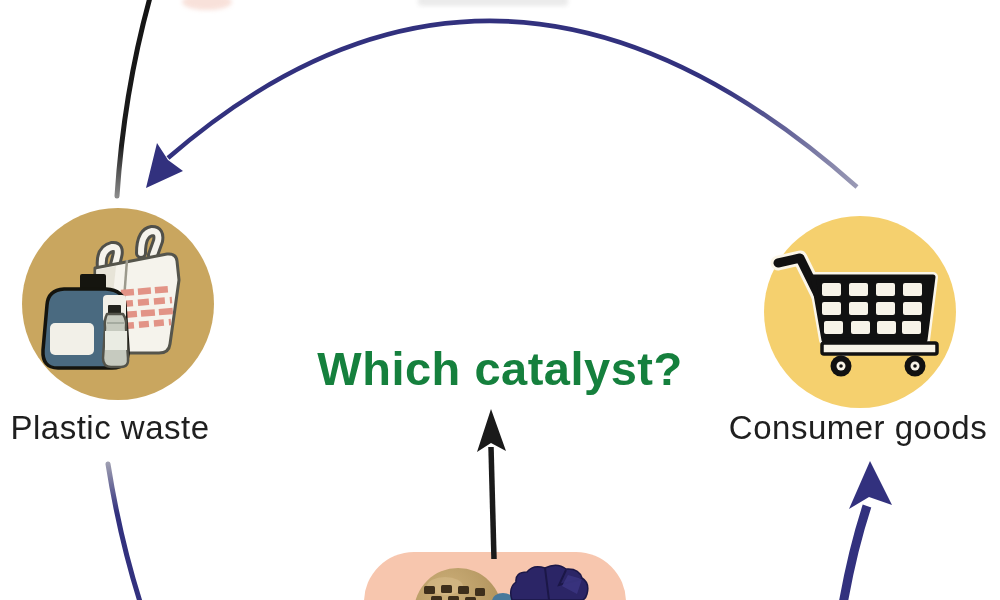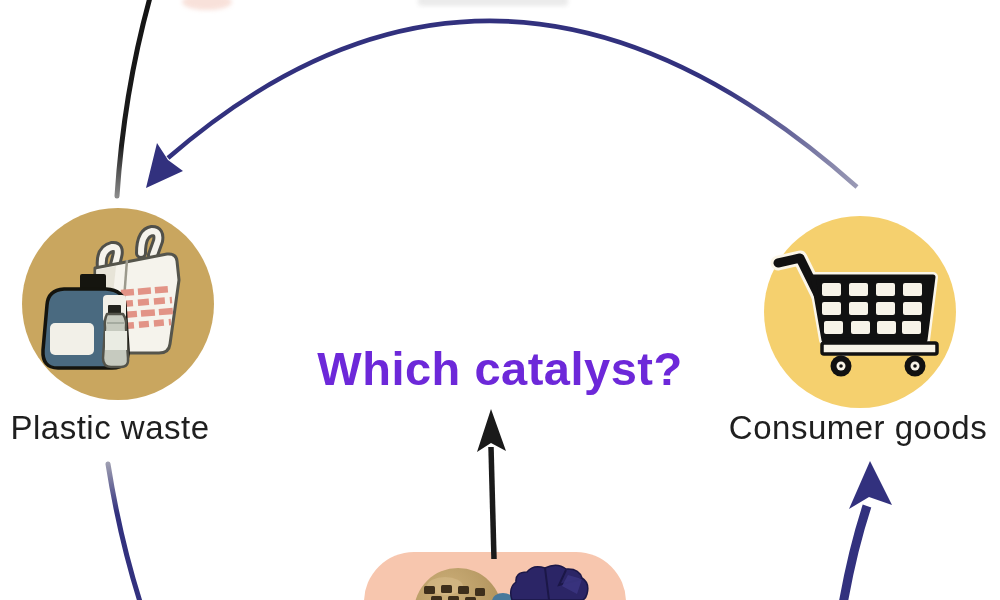--- a/index.html
+++ b/index.html
@@ -9,21 +9,21 @@
   }
   .diagram-svg{position:absolute;left:0;top:0;width:1000px;height:600px;}
   .node-label{
     position:absolute;text-align:center;color:#1f1f1f;
     font-size:33px;font-weight:400;letter-spacing:0.5px;white-space:nowrap;
   }
   .label-plastic{left:-4px;top:409px;width:228px;}
   .label-consumer{left:712px;top:409px;width:292px;}
   .question-text{
     position:absolute;left:250px;top:341px;width:500px;text-align:center;
-    color:#6d28d9;font-size:47px;font-weight:700;letter-spacing:0.5px;white-space:nowrap;
+    color:#15803d;font-size:47px;font-weight:700;letter-spacing:0.5px;white-space:nowrap;
   }
 </style>
 </head>
 <body>
 
 <div class="stage">
 
   <svg class="diagram-svg" viewBox="0 0 1000 600">
     <defs>
       <linearGradient id="fadeTopArc" gradientUnits="userSpaceOnUse" x1="168" y1="0" x2="857" y2="0">

